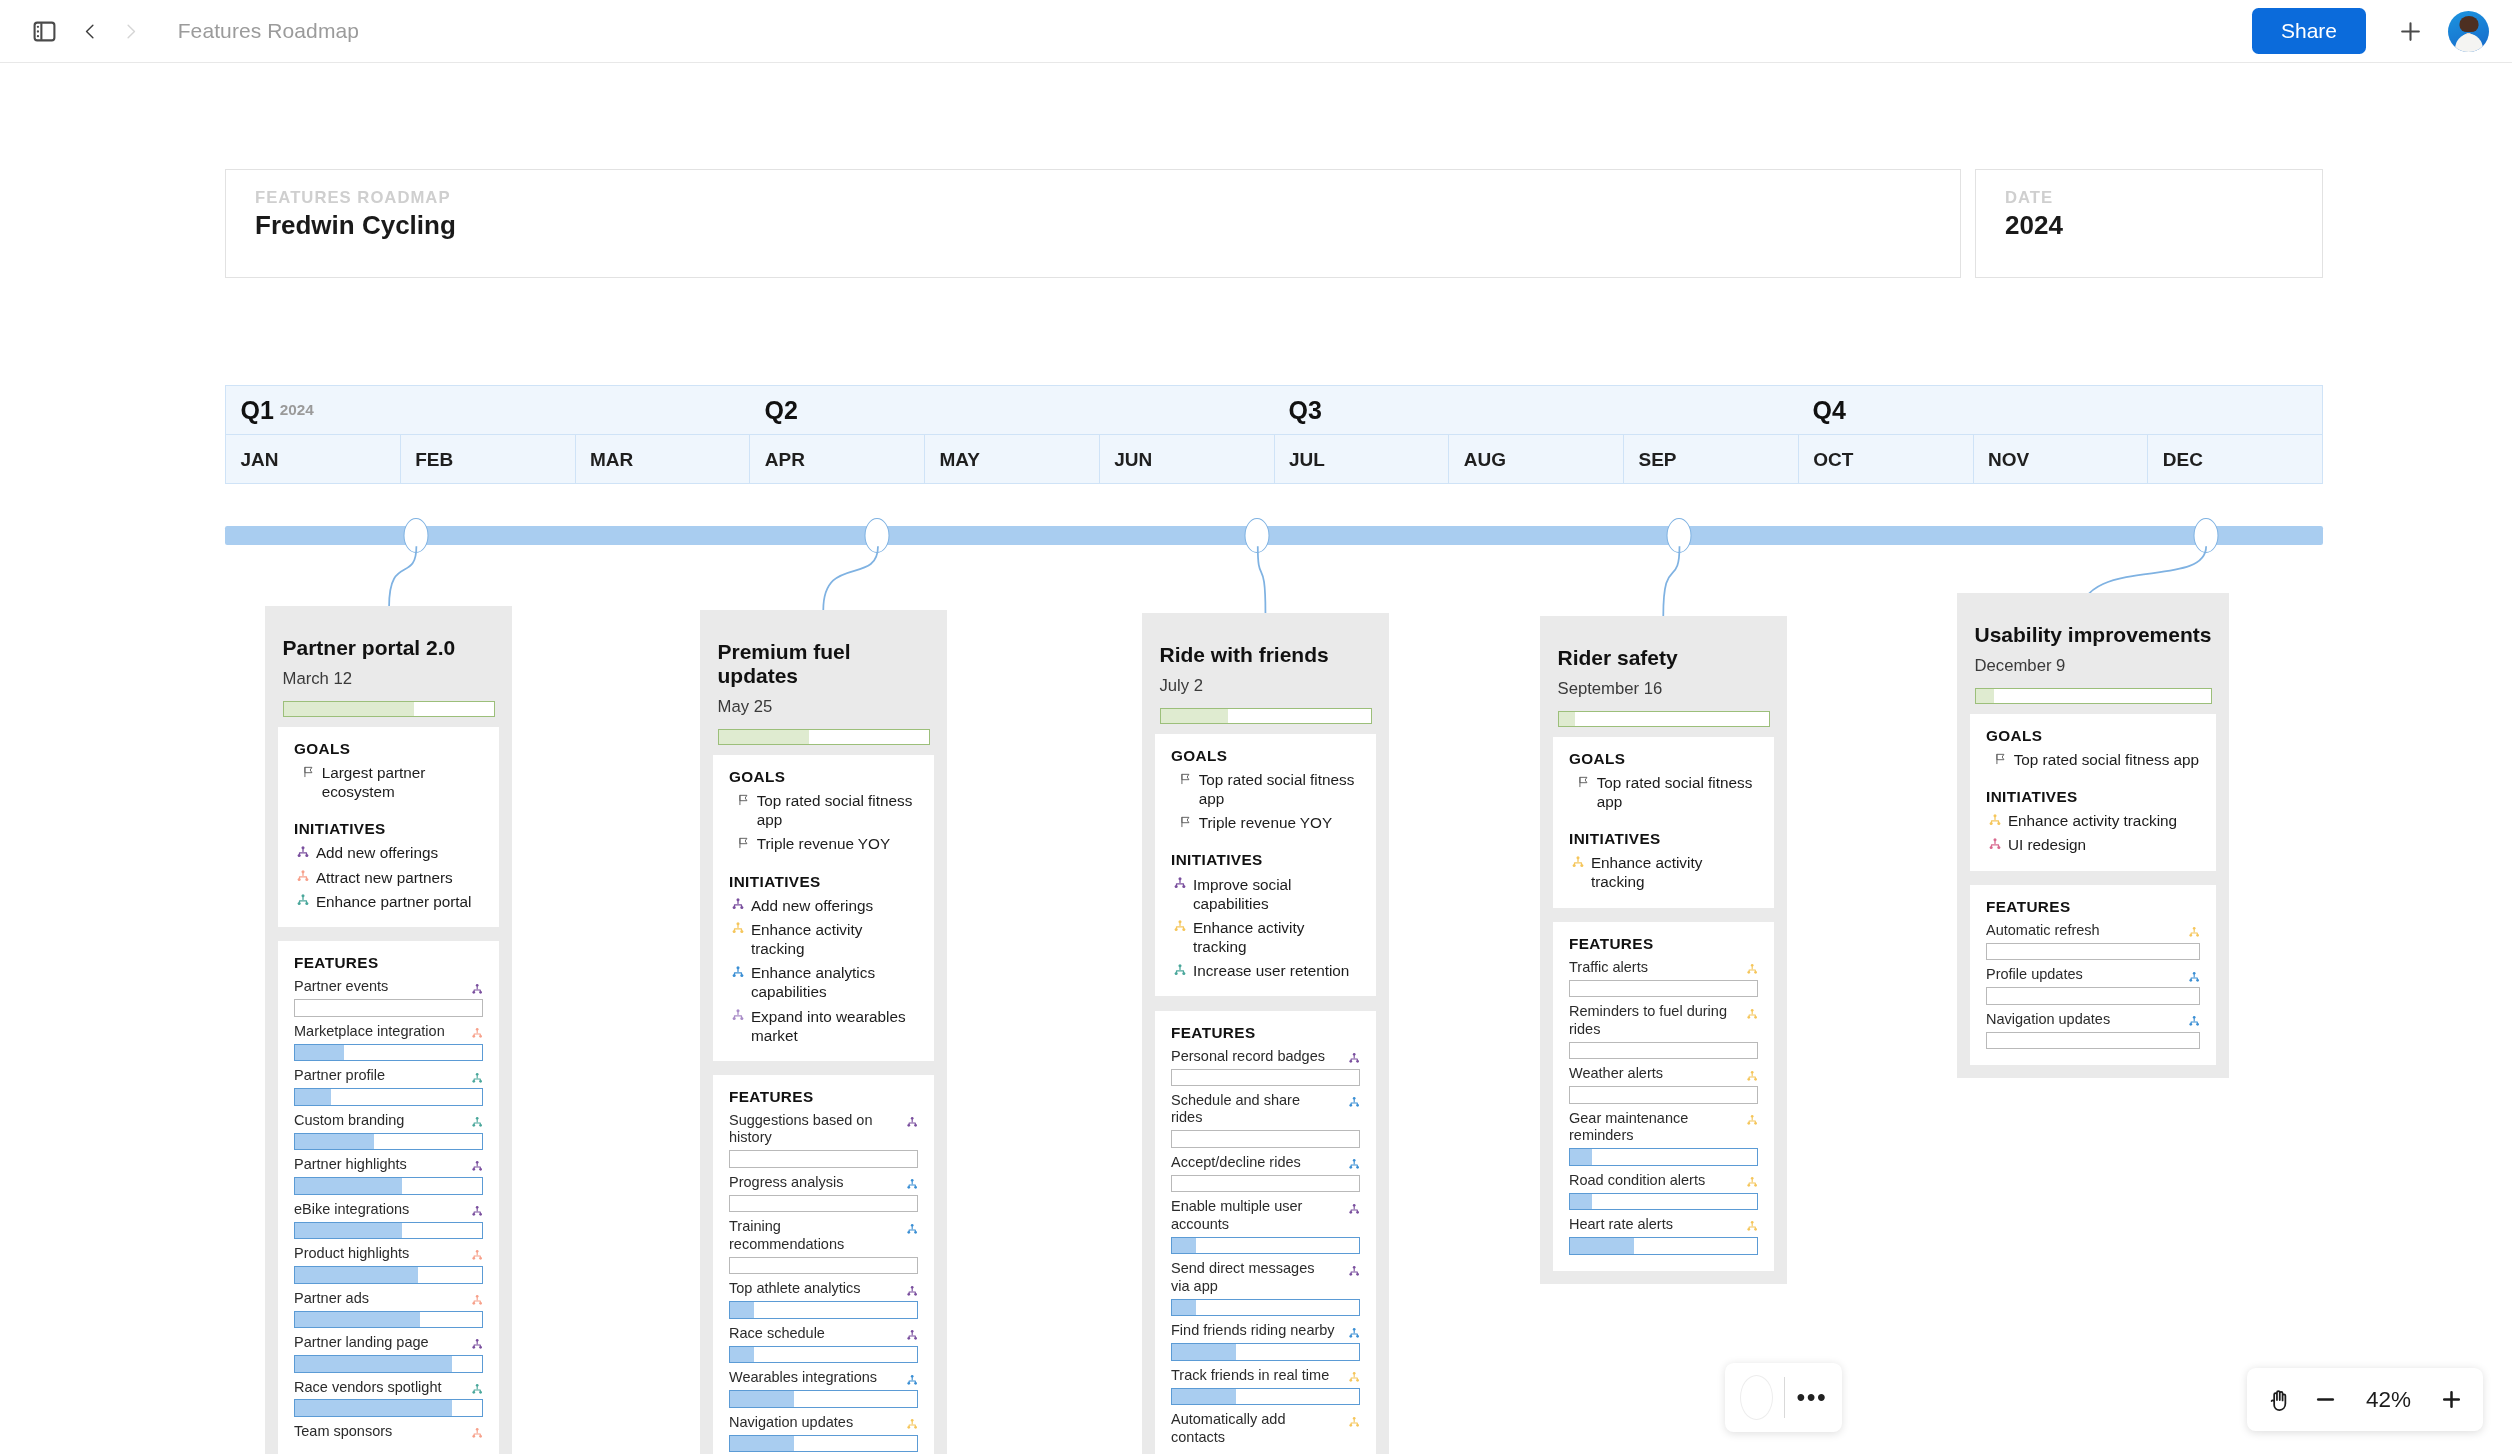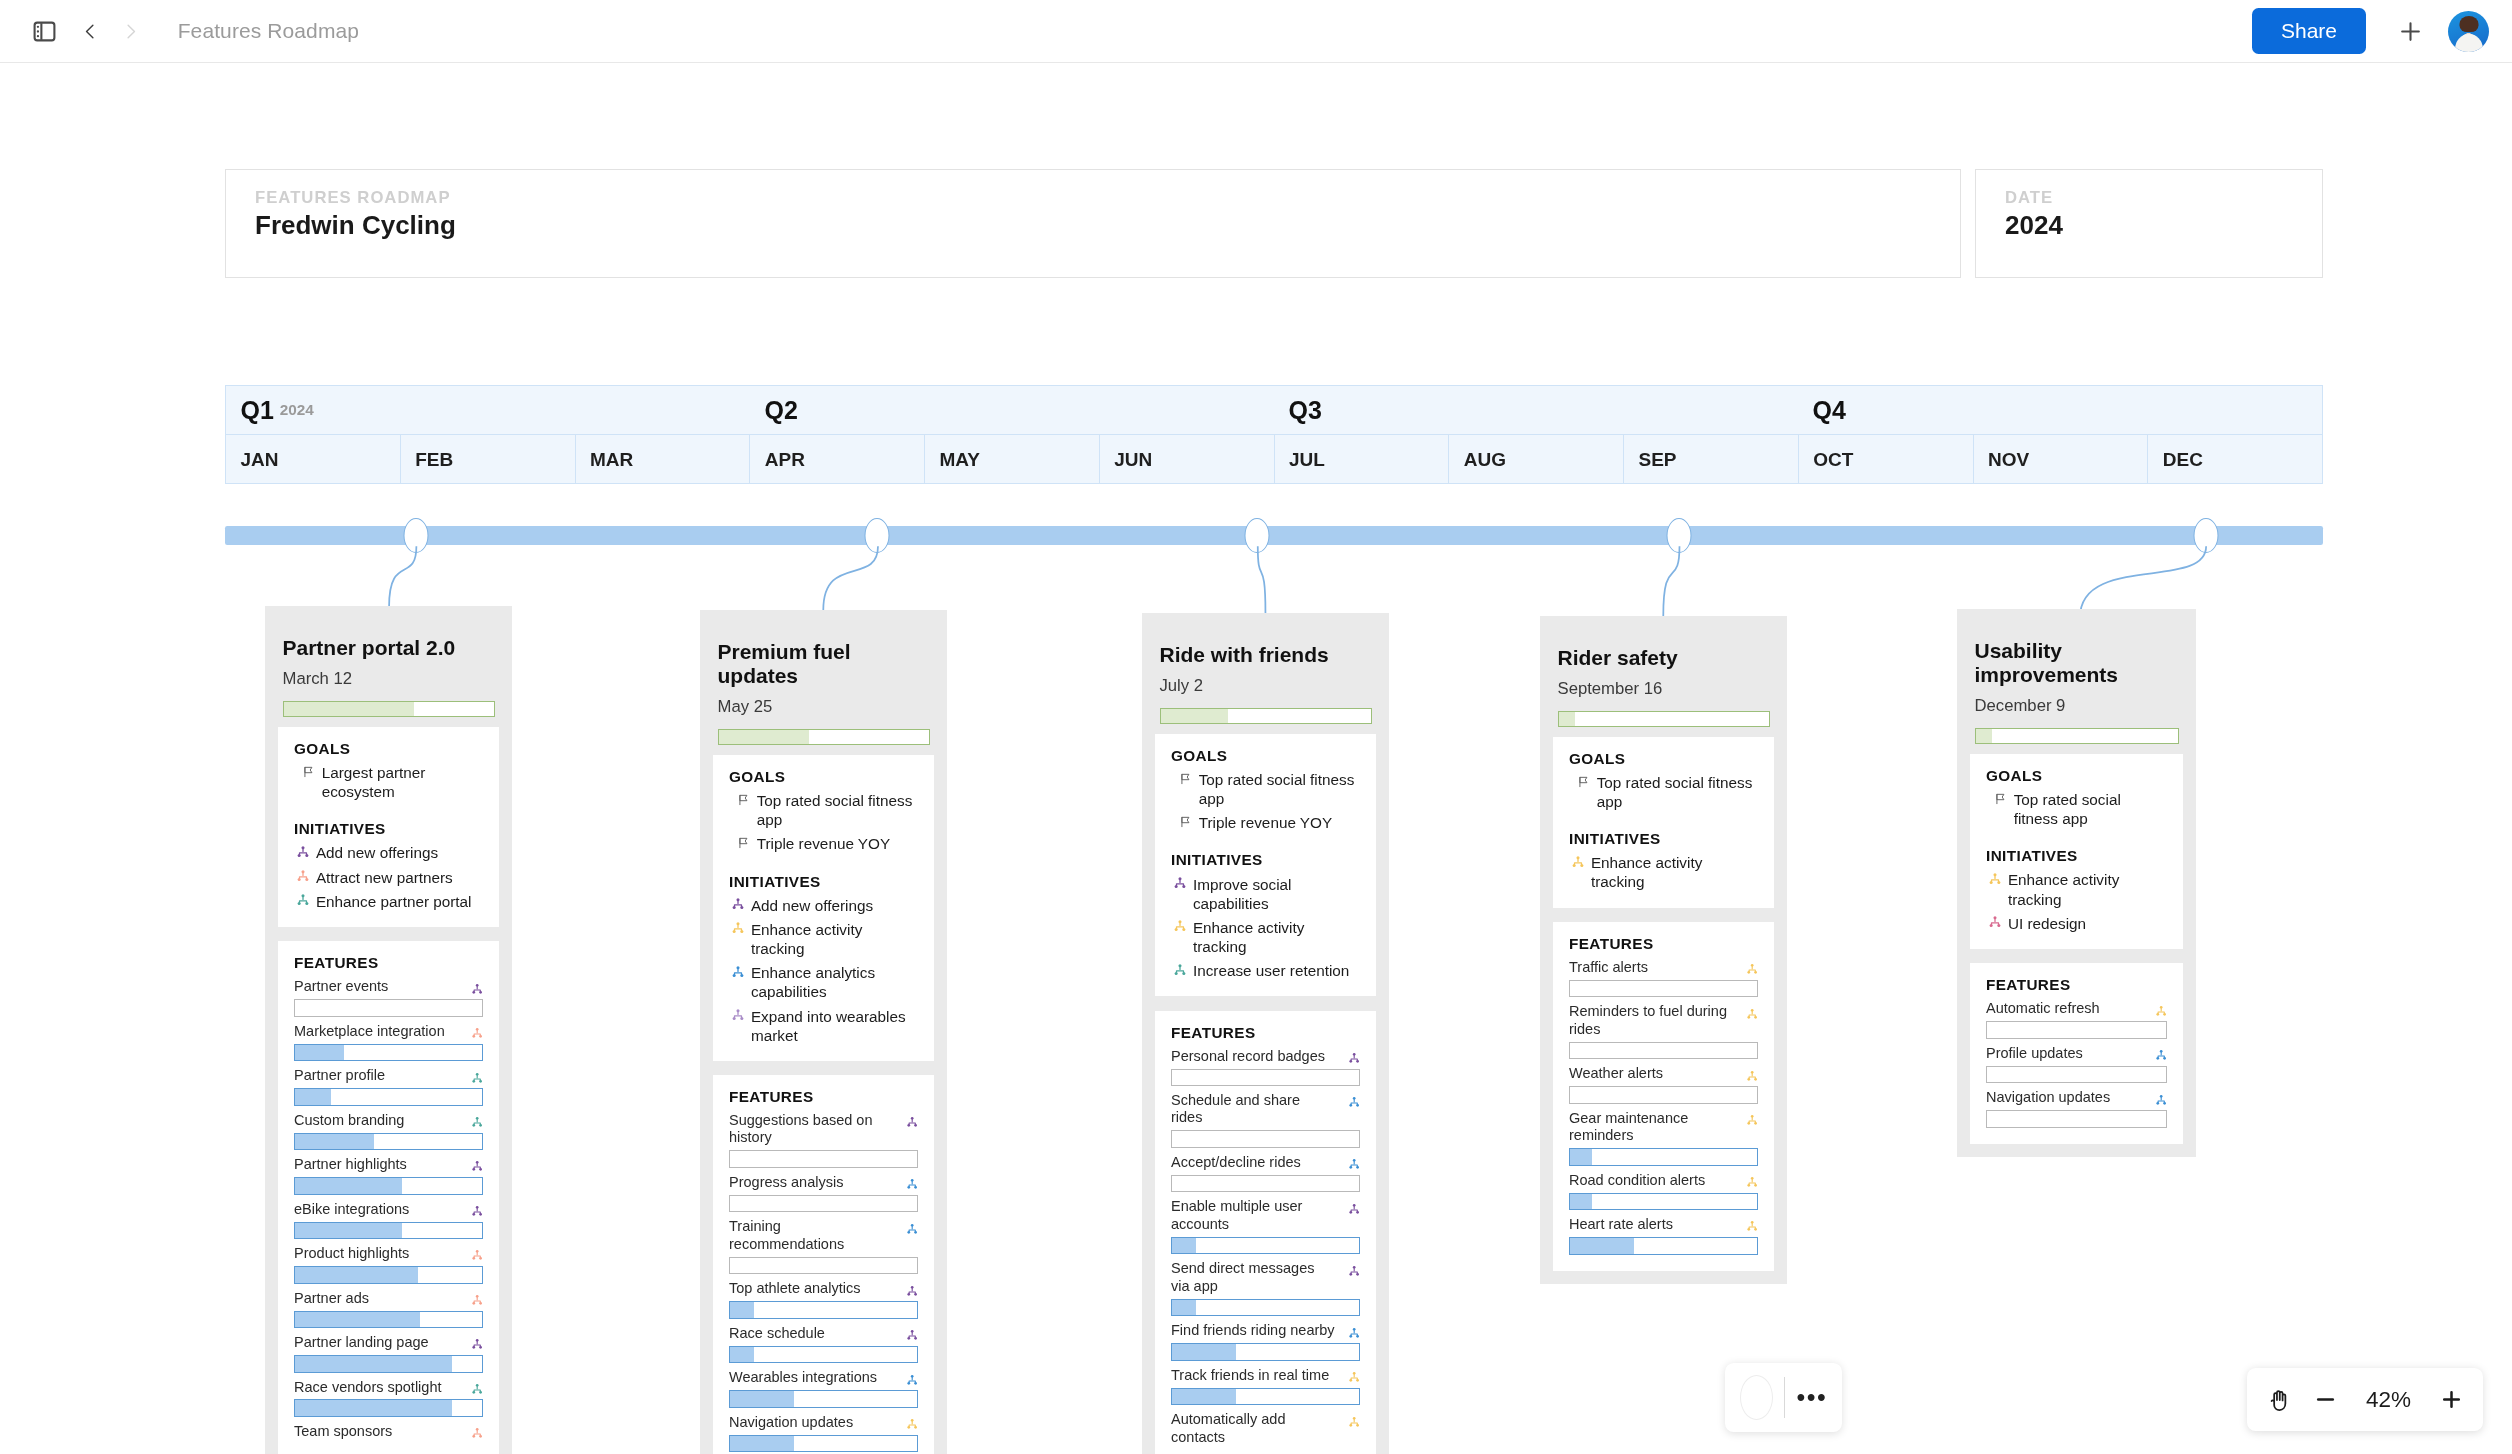--- a/index.html
+++ b/index.html
@@ -975,21 +975,21 @@
               <span class="feat-icon"><svg width="12.4" height="12.4" viewBox="0 0 24 24" fill="none">
                   <path d="M12 6.5 V11 M6 16 V13.5 H18 V16" stroke="#f5c65b" stroke-width="2.2" stroke-linecap="round" stroke-linejoin="round"></path>
                   <circle cx="12" cy="4.6" r="2.6" fill="#f5c65b"></circle>
                   <circle cx="5.4" cy="18" r="2.6" fill="#f5c65b"></circle>
                   <circle cx="18.6" cy="18" r="2.6" fill="#f5c65b"></circle>
                 </svg></span>
             </div>
           </div>
         </div>
       </div>
-      <div class="rcard" style="left: 1957px; top: 546px; width: 239px;">
+      <div class="rcard" style="left: 1957px; top: 530px; width: 272px;">
         <div class="rcard-head">
           <div class="rcard-title">Usability improvements</div>
           <div class="rcard-date">December 9</div>
           <div class="rcard-progress">
             <i style="width: 8%;"></i>
           </div>
         </div>
         <div class="panel">
           <div class="panel-h">GOALS</div>
           <div>

